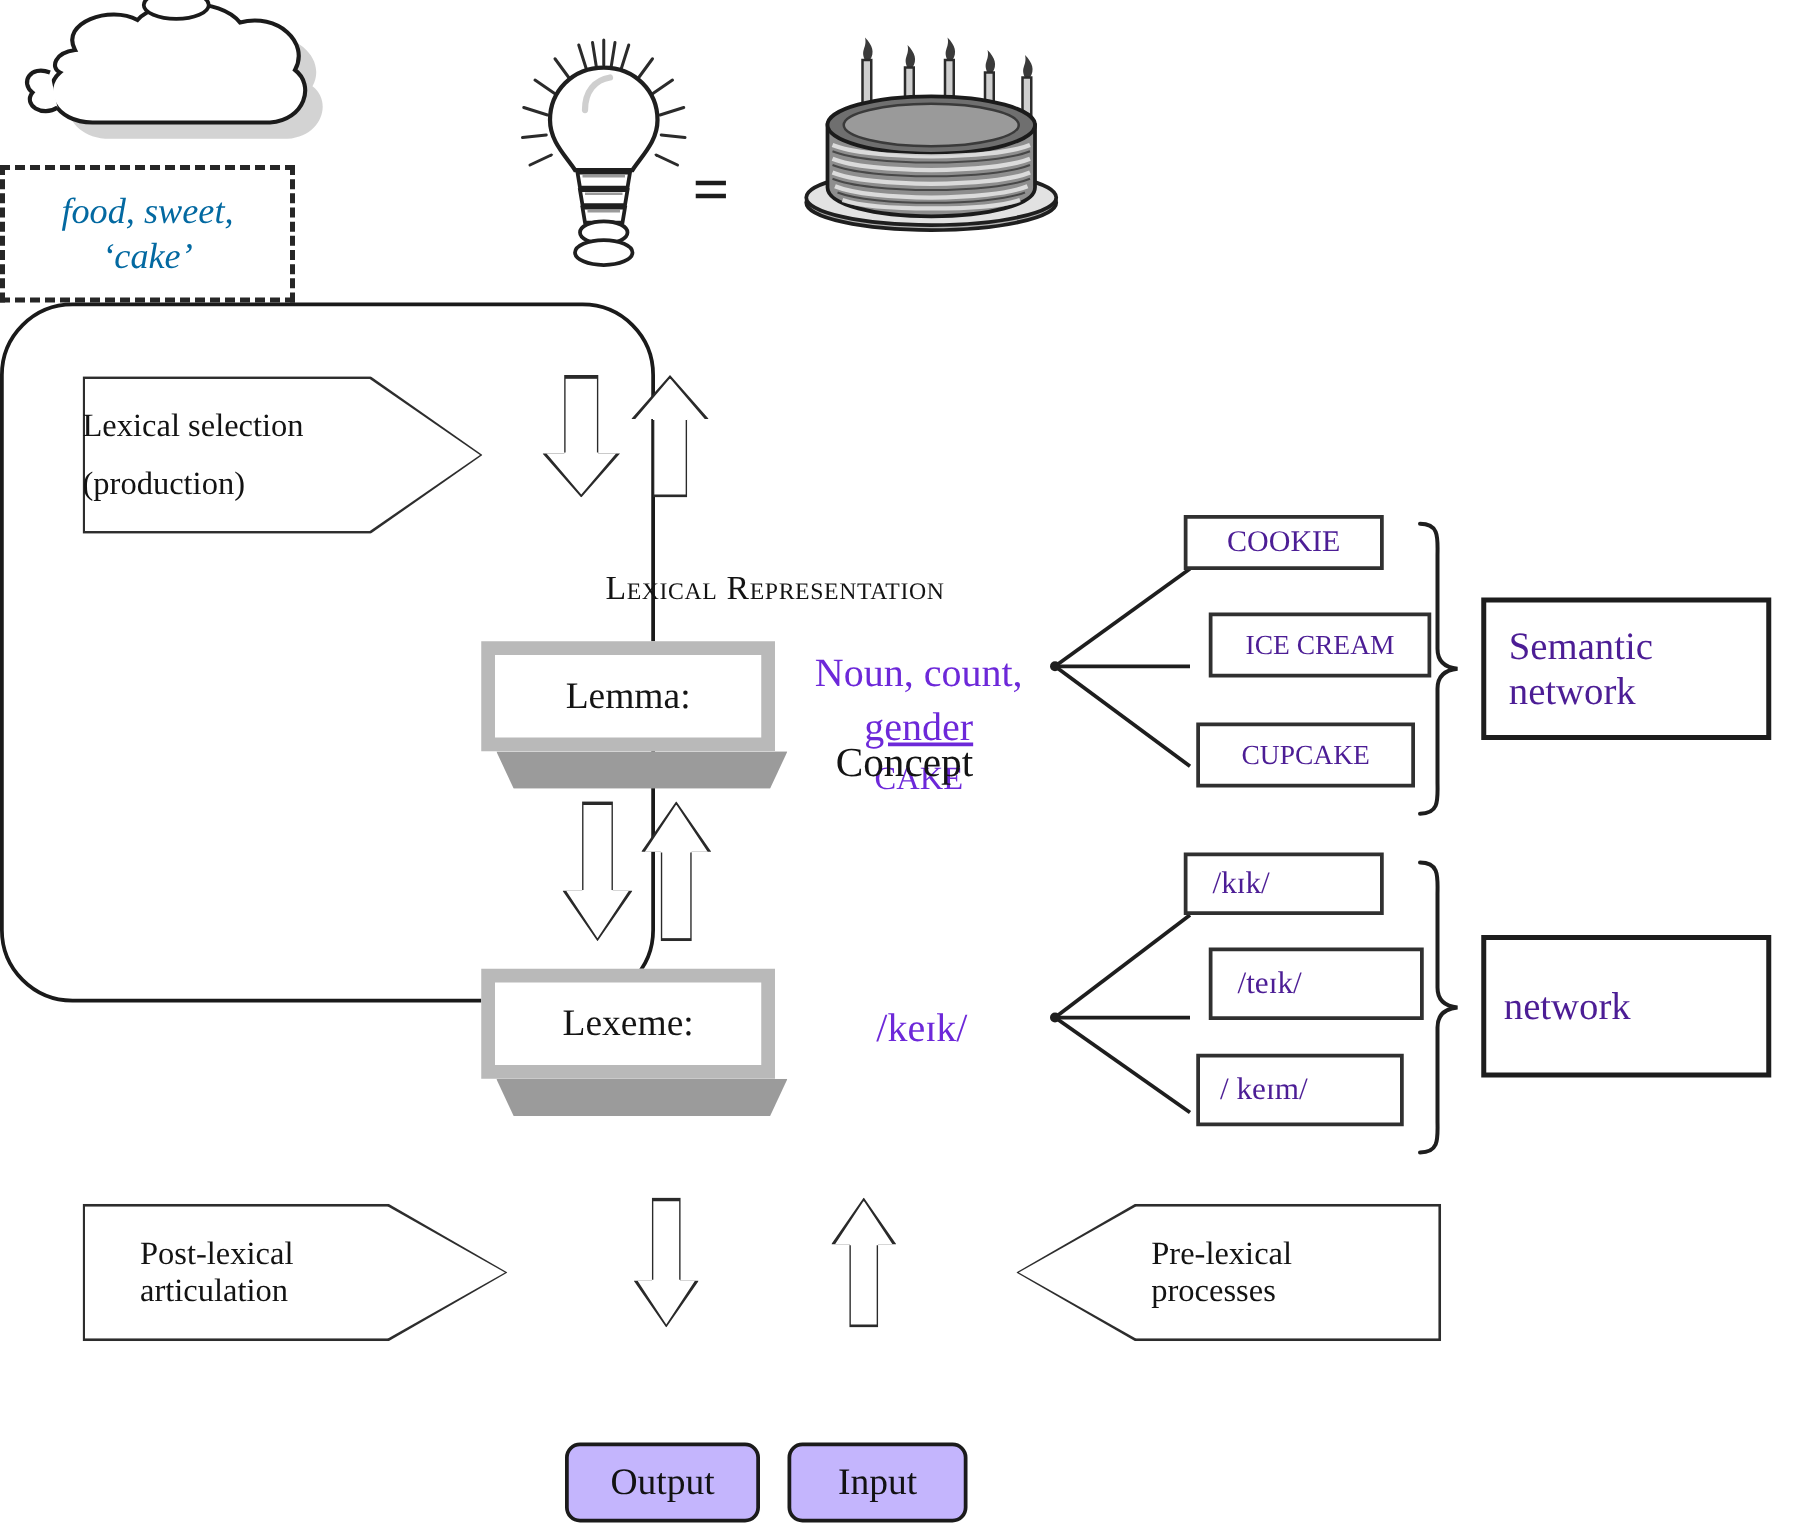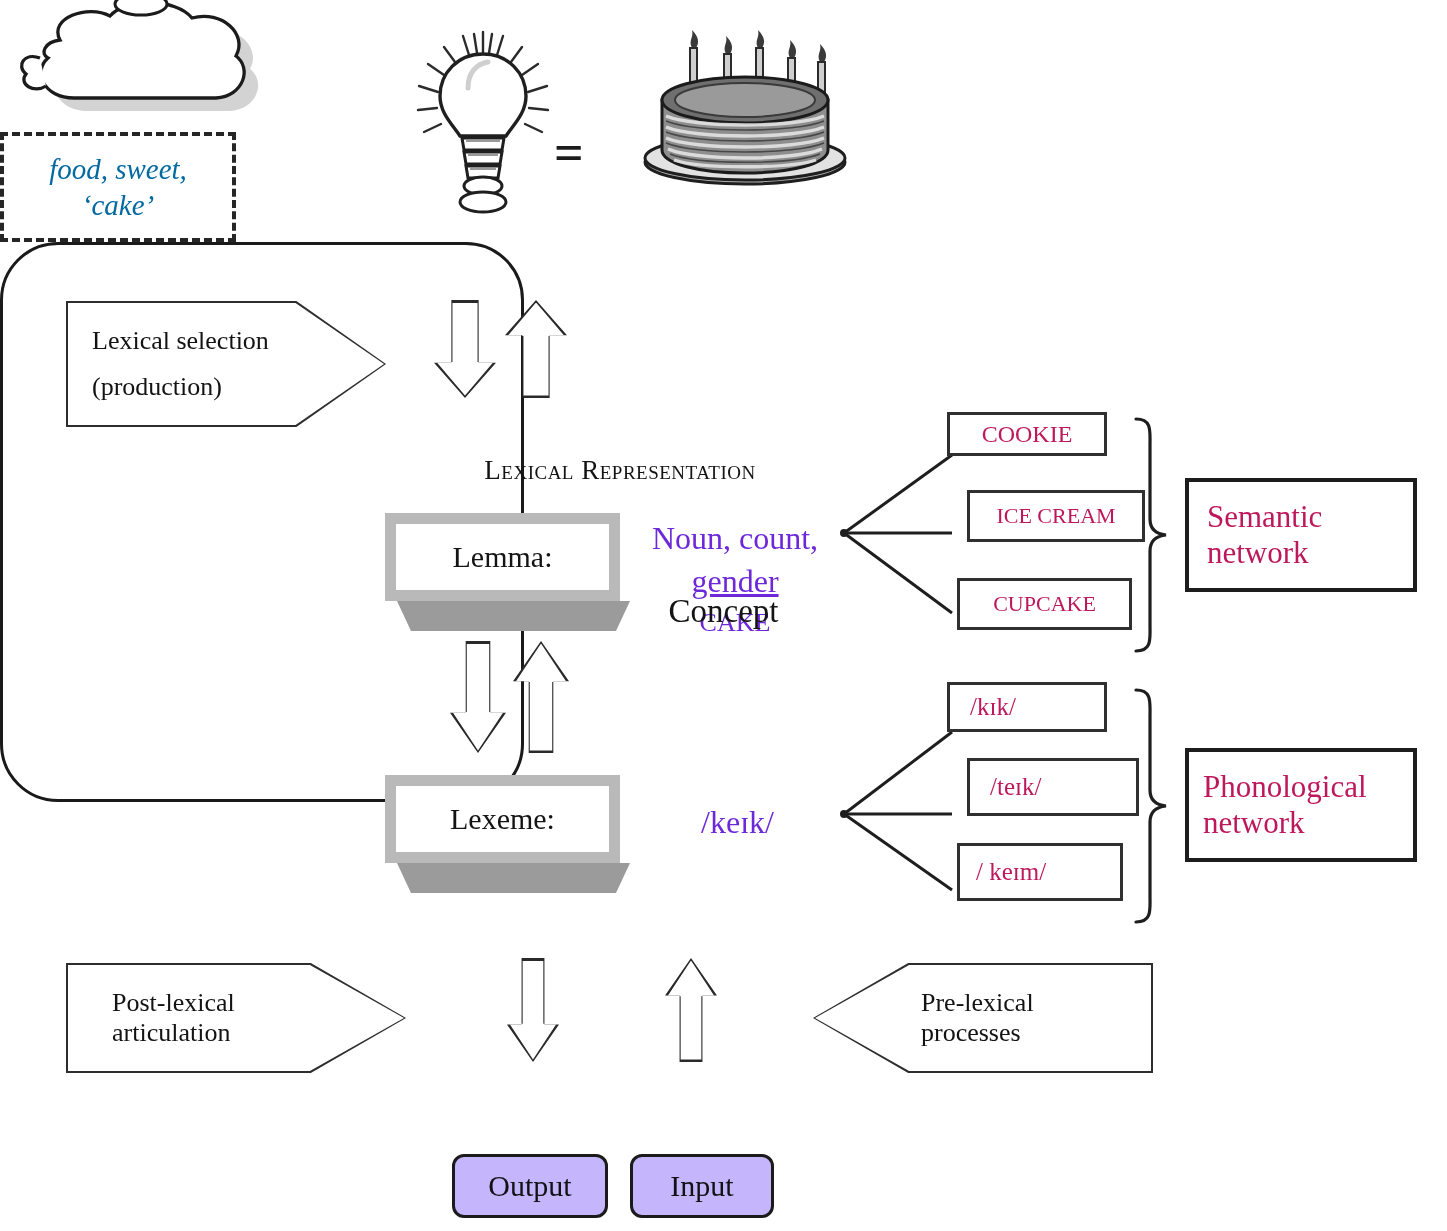--- a/index.html
+++ b/index.html
@@ -130,21 +130,21 @@
 
   
   .rect {
     position: absolute;
     border: 3px solid #303030;
     background: #ffffff;
     box-sizing: border-box;
     display: flex;
     align-items: center;
     justify-content: center;
-    color: #be185d;
+    color: #4c1d95;
   }
   .rect-thick { border-width: 4px; border-color: #1d1d1d; }
 
   .pill {
     position: absolute;
     border: 3px solid #1b1b1b;
     border-radius: 12px;
     background: #c4b5fd;
     box-sizing: border-box;
     display: flex; align-items: center; justify-content: center;
@@ -332,21 +332,21 @@
   <div class="slab" style="left:385px; top:775px; width:235px; height:88px;">
     <div class="under"></div>
     <div class="face"></div>
     <div class="lbl">Lexeme:</div>
   </div>
 
   <div class="ctr" style="left:630px; top:805px; width:215px; height:36px; font-size:32px;">/keɪk/</div>
 
   <div class="banner ban-right" style="left:66px; top:301px; width:320px; height:126px;">
     <i></i>
-    <div class="bt" style="padding-left:26px;gap:16px;">
+    <div class="bt" style="gap:16px;">
       <span>Lexical selection</span>
       <span>(production)</span>
     </div>
   </div>
 
 
   <div class="banner ban-right" style="left:66px; top:963px; width:340px; height:110px;">
     <i></i>
     <div class="bt" style="padding-left:46px;">
       <span>Post-lexical</span>
@@ -407,21 +407,20 @@
   </div>
   <div class="rect" style="left:957px; top:843px; width:166px; height:58px; font-size:25px; justify-content:flex-start; padding-left:16px;">
     <span>/ keɪm/</span>
   </div>
 
   <svg class="abs" style="left:1130px; top:686px; width:46px; height:240px;">
     <path d="M6 4 C 22 4 20 16 20 30 L20 104 C20 114 26 119 36 120 C26 121 20 126 20 136 L20 210 C20 224 22 236 6 236" stroke="#1e1e1e" stroke-width="3.2" fill="none" stroke-linecap="round"></path>
   </svg>
 
   <div class="rect rect-thick" style="left:1185px; top:748px; width:232px; height:114px; font-size:31px; flex-direction:column;">
-    <span style="width:100%; text-align:left; padding-left:14px; box-sizing:border-box;">Phonological</span>
     <span style="width:100%; text-align:left; padding-left:14px; box-sizing:border-box;">network</span>
   </div>
 
   <div class="blockarrow ar-down" style="left:507px; top:958px; width:52px; height:104px;">
       <i></i>
     </div>
   <div class="blockarrow ar-up" style="left:665px; top:958px; width:52px; height:104px;">
       <i></i>
     </div>
 

